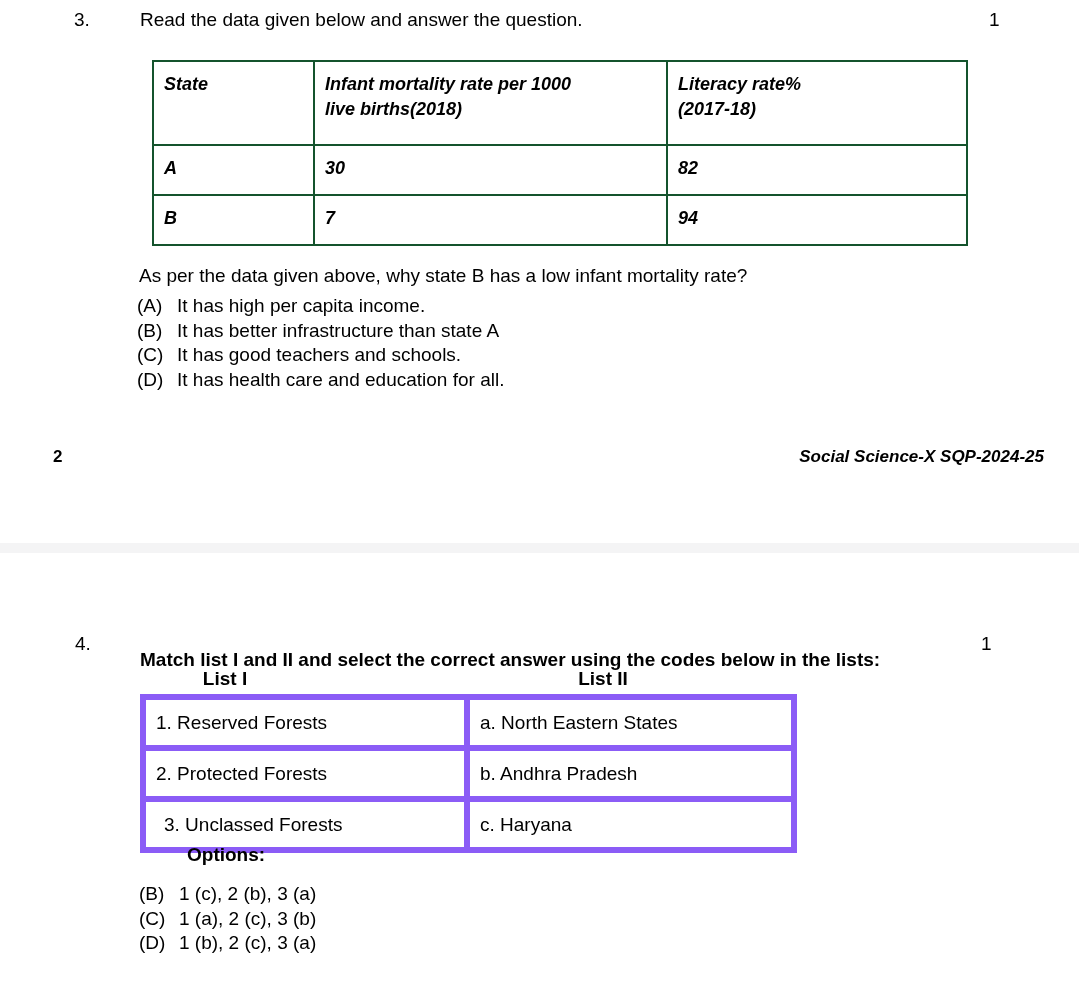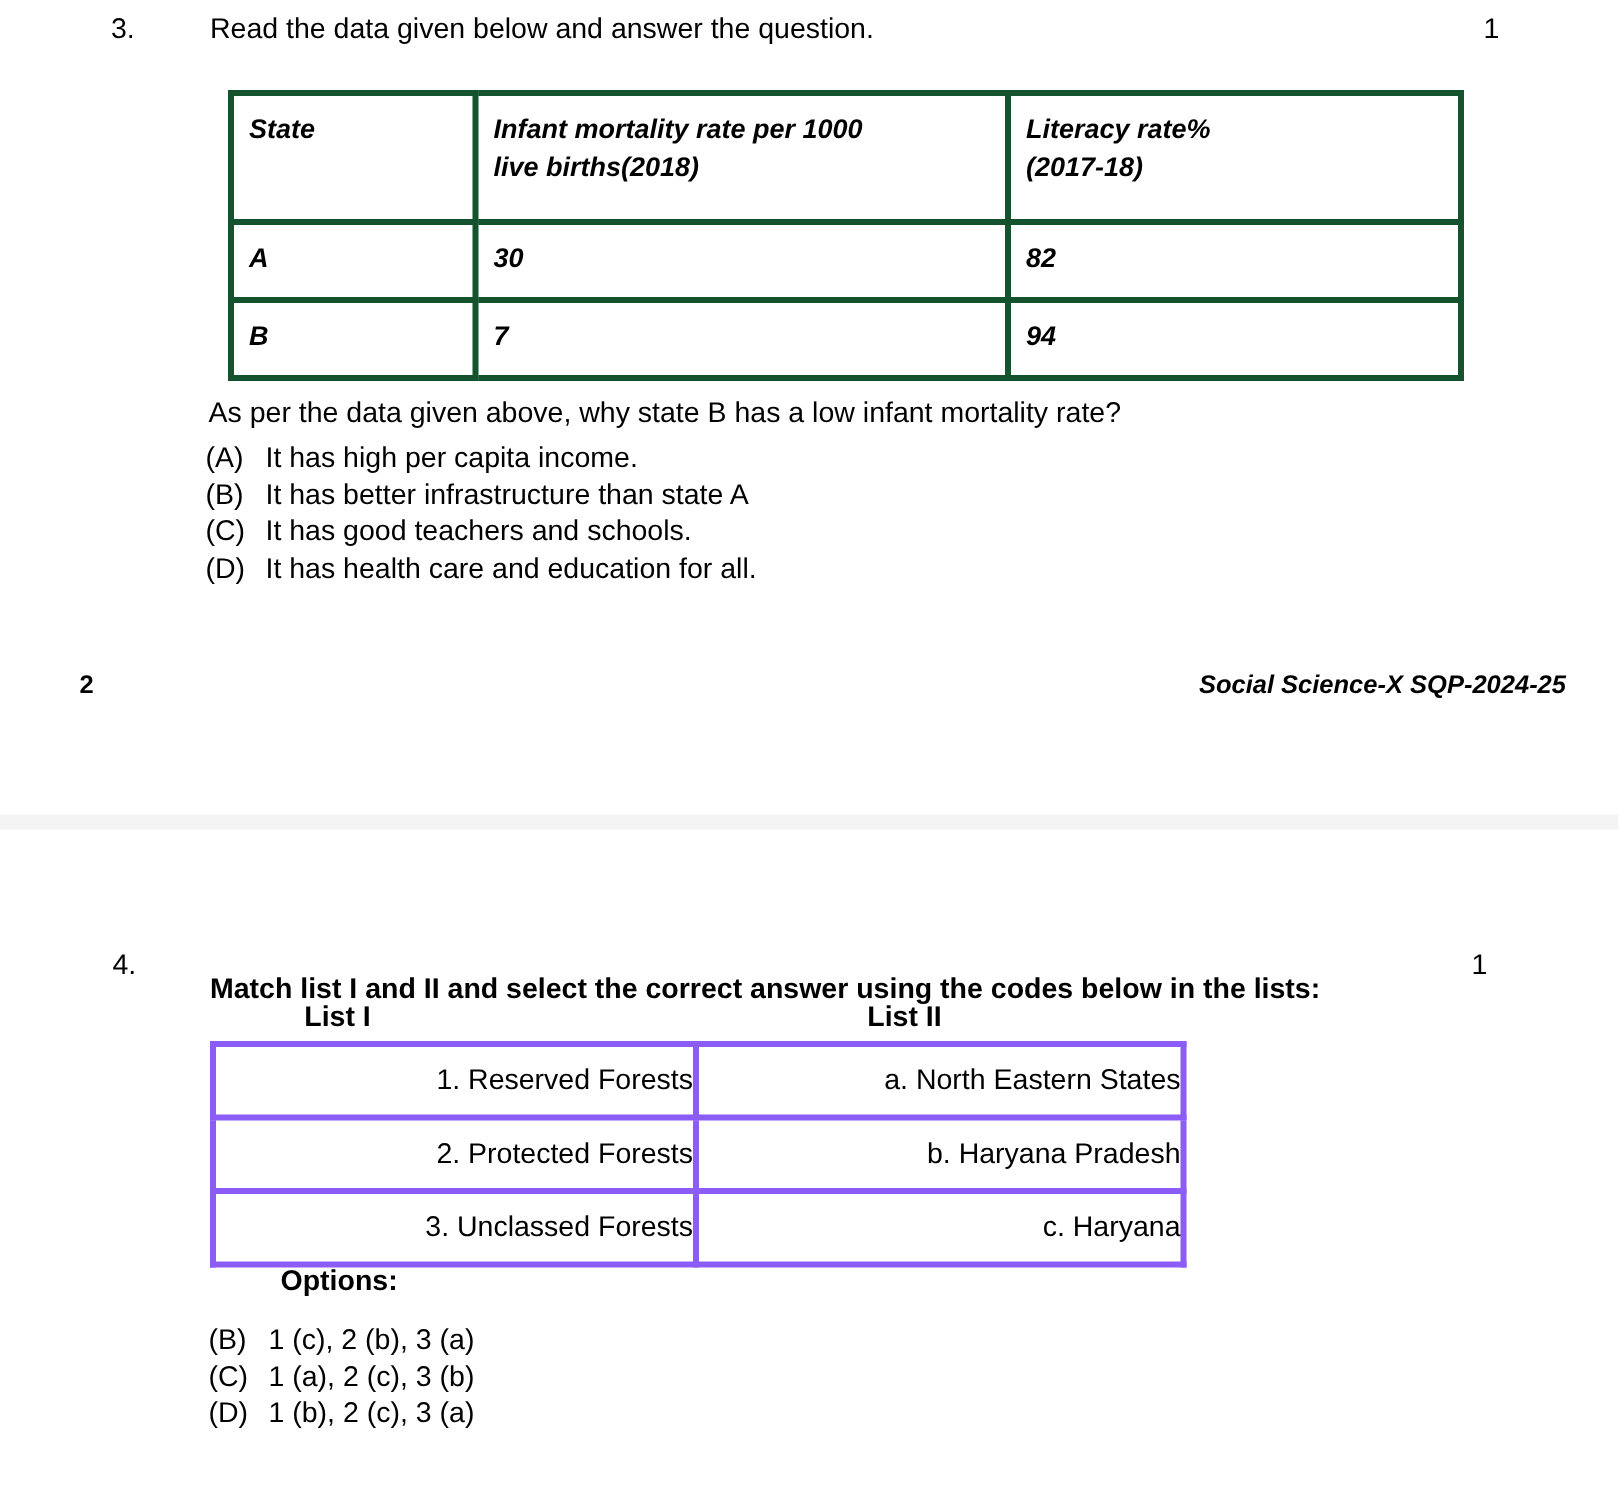--- a/index.html
+++ b/index.html
@@ -39,21 +39,21 @@
     line-height: 24px;
   }
 
   
   .data-table {
     position: absolute;
     border-collapse: collapse;
     table-layout: fixed;
   }
   .data-table td {
-    border: 4px solid #14532d;
+    border: 2px solid #14532d;
     vertical-align: top;
     padding: 10px 10px 10px 10px;
     font-size: 18px;
     line-height: 25px;
     font-weight: bold;
     font-style: italic;
   }
   .data-table tr.hdr td {
     height: 62px;
   }
@@ -116,28 +116,27 @@
     line-height: 23px;
     text-align: center;
     white-space: nowrap;
   }
   .match-table {
     position: absolute;
     border-collapse: collapse;
     table-layout: fixed;
   }
   .match-table td {
-    border: 4px solid #8b5cf6;
+    border: 6px solid #8b5cf6;
     font-size: 19px;
     line-height: 23px;
     padding: 11px 0 11px 10px;
     vertical-align: middle;
     height: 23px;
     white-space: nowrap;
-    text-align: right;
   }
   .match-table td.l1 { width: 300px; }
   .match-table td.l2 { width: 311px; }
   .match-table td.indent { padding-left: 18px; }
 
   .options-label {
     position: absolute;
     font-size: 19px;
     font-weight: bold;
     line-height: 24px;
@@ -221,21 +220,21 @@
     <span class="list-head" style="left:553px; top:667px; width:100px;">List II</span>
 
     <table class="match-table" style="left:140px; top:694px;">
       <tbody>
           <tr>
         <td class="l1">1.  Reserved Forests</td>
         <td class="l2">a.  North Eastern States</td>
       </tr>
       <tr>
         <td class="l1">2.  Protected Forests</td>
-        <td class="l2">b. Haryana Pradesh</td>
+        <td class="l2">b. Andhra Pradesh</td>
       </tr>
       <tr>
         <td class="l1 indent">3. Unclassed Forests</td>
         <td class="l2">c. Haryana</td>
       </tr>
     </tbody>
       </table>
 
     <span class="options-label" style="left:139px; top:843px;">Options:</span>
 

